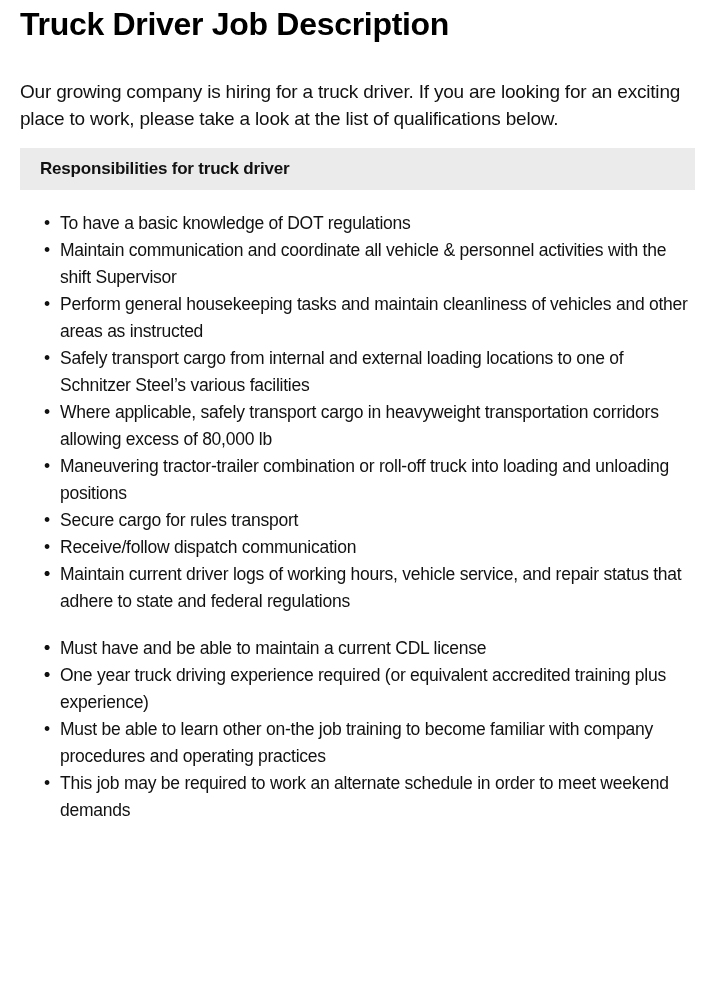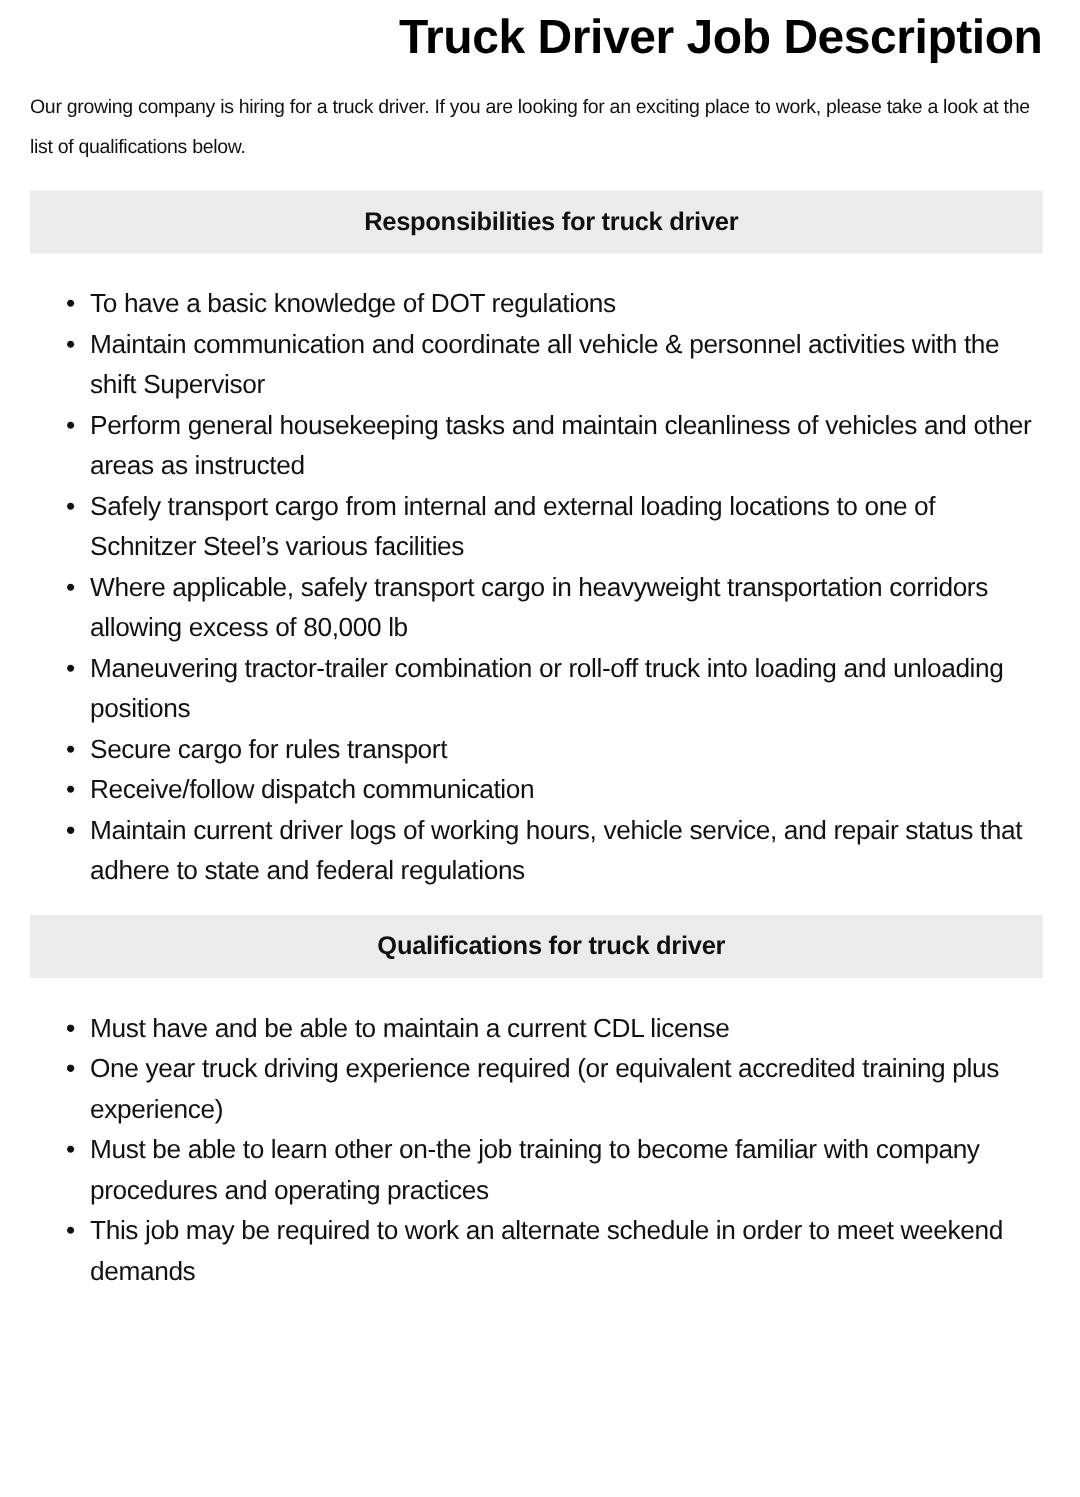--- a/index.html
+++ b/index.html
@@ -8,44 +8,43 @@
       height: 998px;
       overflow: hidden;
       font-family: "Liberation Sans", "DejaVu Sans", sans-serif;
       color: #111111;
     }
     .page { padding: 0 25px 0 20px; }
     h1 {
       margin: 0;
       padding-top: 2px;
       height: 44px;
-      text-align: right;
+      text-align: left;
       font-size: 32px;
       font-weight: bold;
       line-height: 44px;
       letter-spacing: -0.3px;
       color: #000;
     }
     .intro {
-      margin: 11px 0 0 0;
-      font-size: 13px;
+      margin: 32px 0 0 0;
+      font-size: 19px;
       line-height: 27px;
       letter-spacing: -0.2px;
     }
     .section-header {
       margin-top: 16px;
       background: #ebebeb;
       height: 42px;
       line-height: 42px;
       padding-left: 20px;
       font-size: 17px;
       font-weight: bold;
       letter-spacing: -0.2px;
       width: 655px;
-      text-align: center;
     }
     ul {
       margin: 20px 0 0 0;
       padding: 0 0 0 40px;
       list-style: none;
     }
     li {
       position: relative;
       font-size: 17.5px;
       line-height: 27px;
@@ -73,21 +72,20 @@
     <li><span class="bullet">•</span><span>Perform general housekeeping tasks and maintain cleanliness of vehicles and other areas as instructed</span></li>
     <li><span class="bullet">•</span><span>Safely transport cargo from internal and external loading locations to one of Schnitzer Steel’s various facilities</span></li>
     <li><span class="bullet">•</span><span>Where applicable, safely transport cargo in heavyweight transportation corridors allowing excess of 80,000 lb</span></li>
     <li><span class="bullet">•</span><span>Maneuvering tractor-trailer combination or roll-off truck into loading and unloading positions</span></li>
     <li><span class="bullet">•</span><span>Secure cargo for rules transport</span></li>
     <li><span class="bullet">•</span><span>Receive/follow dispatch communication</span></li>
     <li><span class="bullet">•</span></li>
     <li><span class="bullet">•</span><span>Maintain current driver logs of working hours, vehicle service, and repair status that adhere to state and federal regulations</span></li>
   </ul>
 
-  <div class="section-header">Qualifications for truck driver</div>
   <ul>
     <li><span class="bullet">•</span></li>
     <li><span class="bullet">•</span><span>Must have and be able to maintain a current CDL license</span></li>
     <li><span class="bullet">•</span></li>
     <li><span class="bullet">•</span><span>One year truck driving experience required (or equivalent accredited training plus experience)</span></li>
     <li><span class="bullet">•</span><span>Must be able to learn other on-the job training to become familiar with company procedures and operating practices</span></li>
     <li><span class="bullet">•</span><span>This job may be required to work an alternate schedule in order to meet weekend demands</span></li>
   </ul>
 </div>
 

